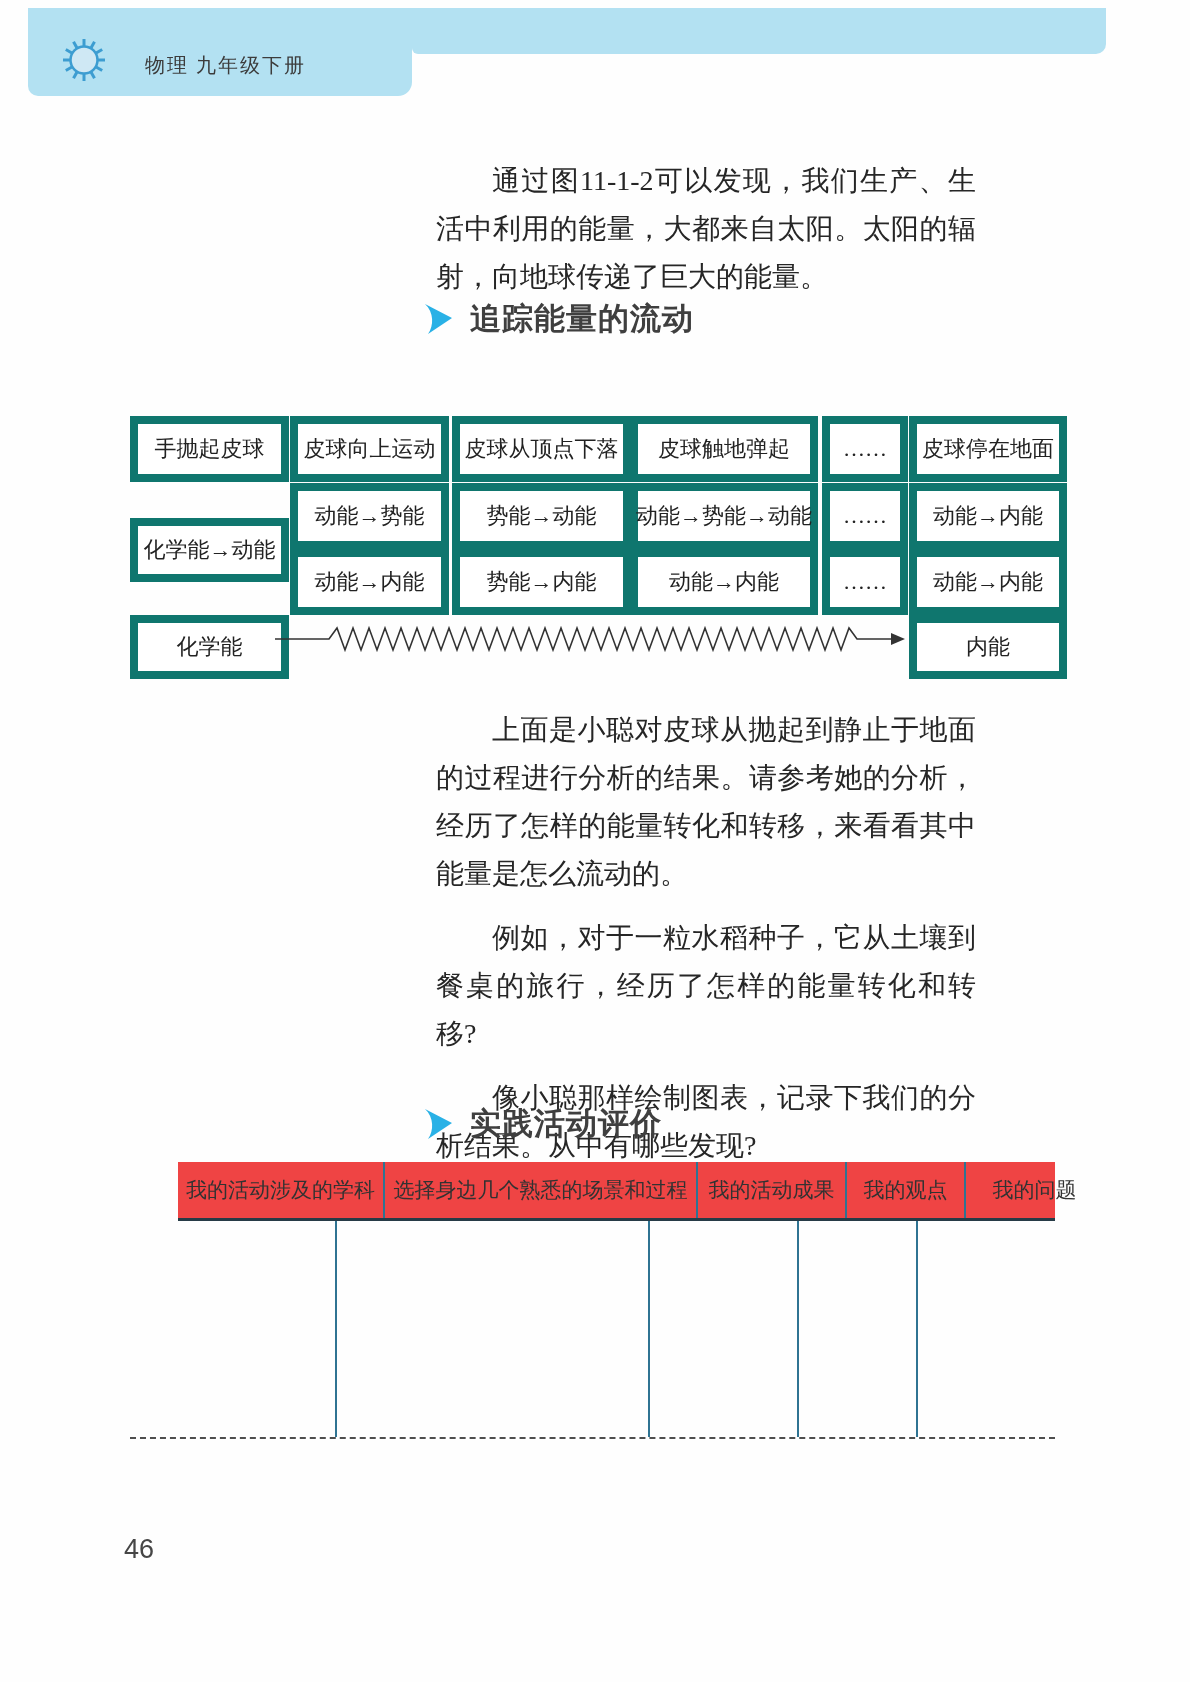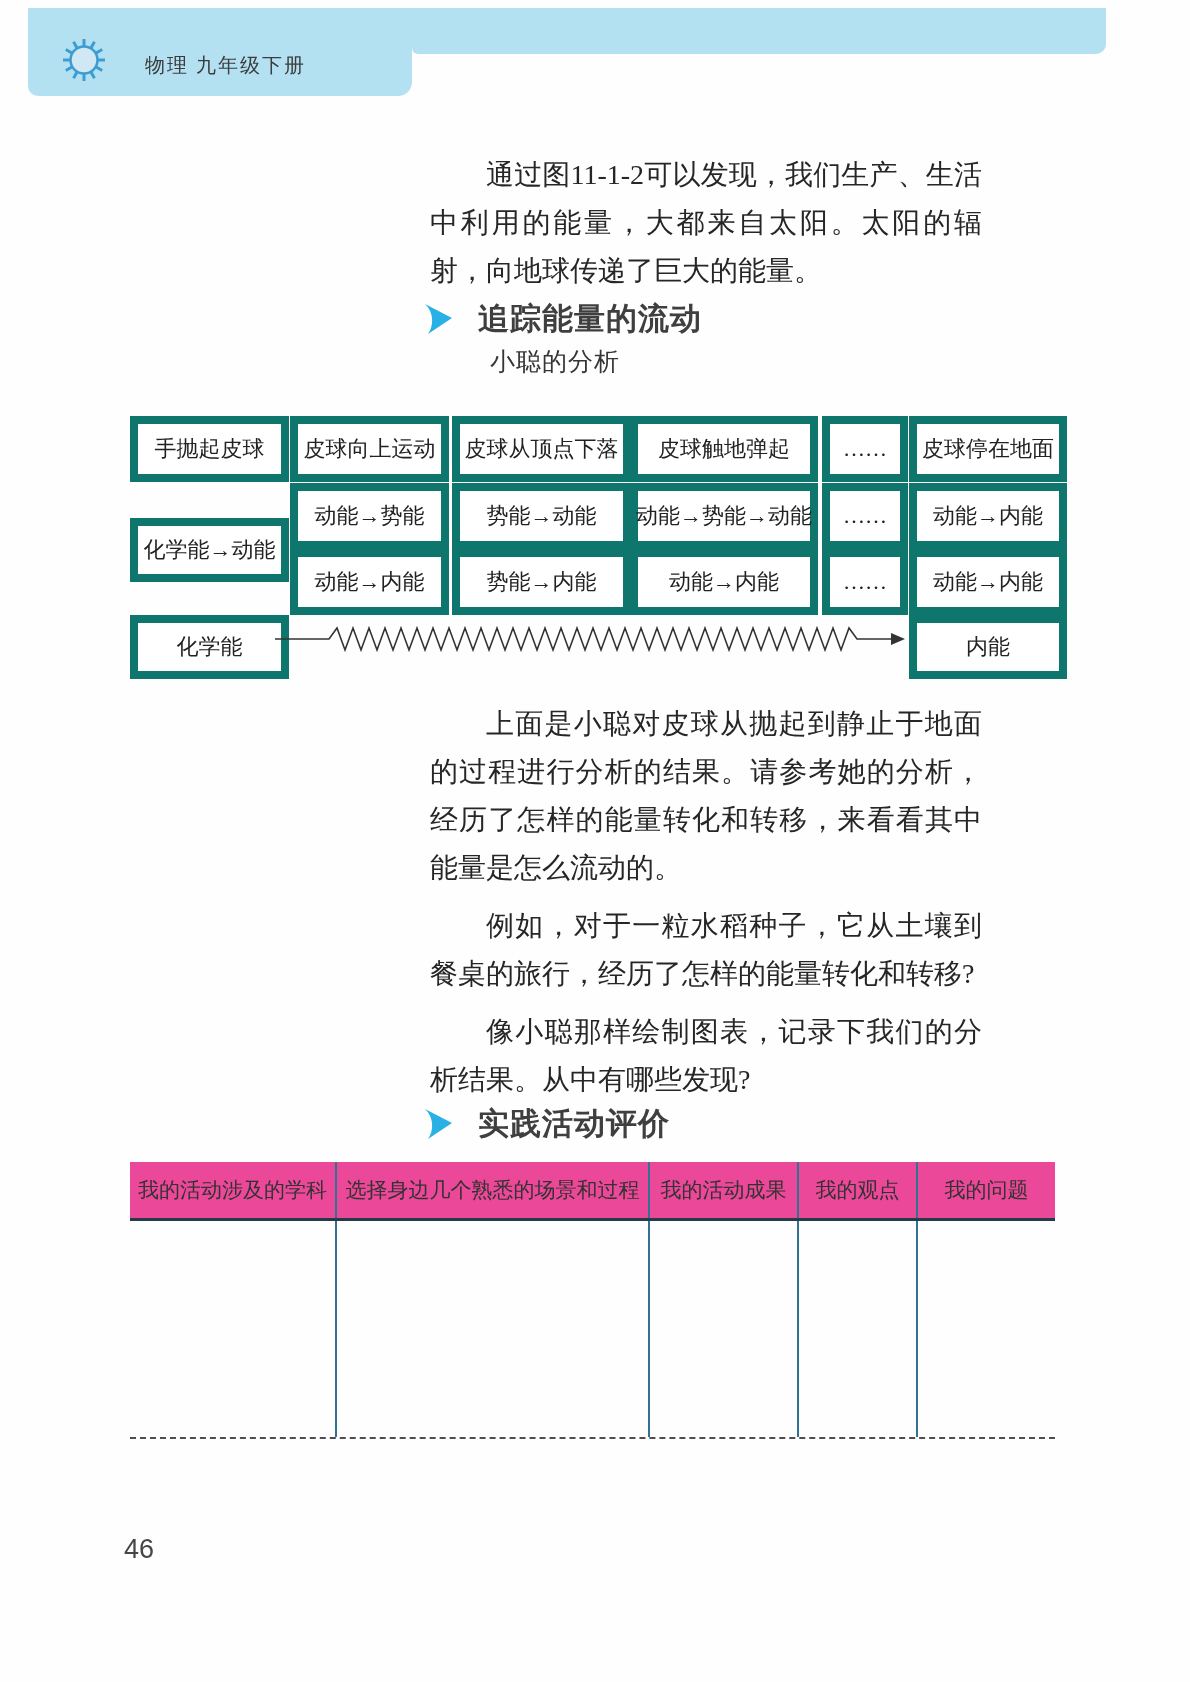--- a/index.html
+++ b/index.html
@@ -14,37 +14,37 @@
     background:#b3e1f2;border-radius:0 0 14px 10px;}
   .band-right{position:absolute;left:412px;top:8px;width:694px;height:46px;
     background:#b3e1f2;border-radius:0 0 10px 6px;}
   .band-title{position:absolute;left:118px;top:52px;
     font-family:Liberation Serif, serif;
     font-size:20px;color:#3c3c3c;letter-spacing:2px;margin-left:27px;}
   .sun{position:absolute;left:62px;top:38px;}
   
   .bodytext{position:absolute;left:420px;width:572px;
     font-size:28px;line-height:48px;text-align:justify;color:#262626;}
-  .bodytext p{margin:10px;text-indent:2em;}
+  .bodytext p{margin:16px;text-indent:2em;}
   
-  .sec-head{position:absolute;display:flex;align-items:center;gap:24px;height:44px;}
+  .sec-head{position:absolute;display:flex;align-items:center;gap:16px;height:44px;}
   .sec-head .txt{font-family:"Liberation Sans","DejaVu Sans",sans-serif;
     font-weight:bold;font-size:31px;color:#3f3f3f;letter-spacing:1px;}
   .diagram-title{position:absolute;left:130px;top:345px;width:850px;text-align:center;
     font-family:"Liberation Sans","DejaVu Sans",sans-serif;
     font-size:25px;color:#353535;letter-spacing:1px;}
   
   .dbox{position:absolute;border:8px solid #0f766e;background:#fff;
     display:flex;align-items:center;justify-content:center;
     font-size:22px;color:#222;white-space:nowrap;}
   .zig{position:absolute;left:275px;top:623px;}
   
   .ev-table{position:absolute;left:130px;top:1162px;width:925px;}
   .ev-head{display:grid;grid-template-columns:207px 313px 149px 119px 137px;
-    height:56px;background:#ec4899;border-bottom:3px solid #273b46;}
+    height:56px;background:#ef4444;border-bottom:3px solid #273b46;margin-left:48px;}
   .ev-head .th{display:flex;align-items:center;justify-content:center;
     font-family:"Liberation Sans","DejaVu Sans",sans-serif;
     font-size:21px;color:#323232;border-right:2px solid #2f7392;}
   .ev-head .th:last-child{border-right:none;}
   .ev-body{display:grid;grid-template-columns:207px 313px 149px 119px 137px;
     height:216px;border-bottom:2px dashed #4e4e4e;}
   .ev-body .td{border-right:2px solid #2f7392;}
   .ev-body .td:last-child{border-right:none;}
   .page-num{position:absolute;left:124px;top:1534px;
     font-family:"Liberation Sans","DejaVu Sans",sans-serif;
@@ -80,21 +80,20 @@
     <p>通过图11-1-2可以发现，我们生产、生活中利用的能量，大都来自太阳。太阳的辐射，向地球传递了巨大的能量。</p>
   </div>
 
   <div class="sec-head" style="left:424px;top:297px">
     <svg width="30" height="32" viewBox="0 0 30 32">
       <path d="M1,1 L28,15 L4,31 C10,23 10,9 1,1 Z" fill="#29b1e6"></path>
     </svg>
     <span class="txt">追踪能量的流动</span>
   </div>
 
-  <div class="diagram-title">小聪的分析</div>
 
   <div class="dbox" style="left:130px;top:416px;width:143px;height:50px">手抛起皮球</div>
   <div class="dbox" style="left:290px;top:416px;width:143px;height:50px">皮球向上运动</div>
   <div class="dbox" style="left:452px;top:416px;width:163px;height:50px">皮球从顶点下落</div>
   <div class="dbox" style="left:630px;top:416px;width:172px;height:50px">皮球触地弹起</div>
   <div class="dbox" style="left:822px;top:416px;width:70px;height:50px">……</div>
   <div class="dbox" style="left:909px;top:416px;width:142px;height:50px">皮球停在地面</div>
 
   <div class="dbox" style="left:290px;top:483px;width:143px;height:50px">动能→势能</div>
   <div class="dbox" style="left:630px;top:483px;width:172px;height:50px">动能→势能→动能</div>

